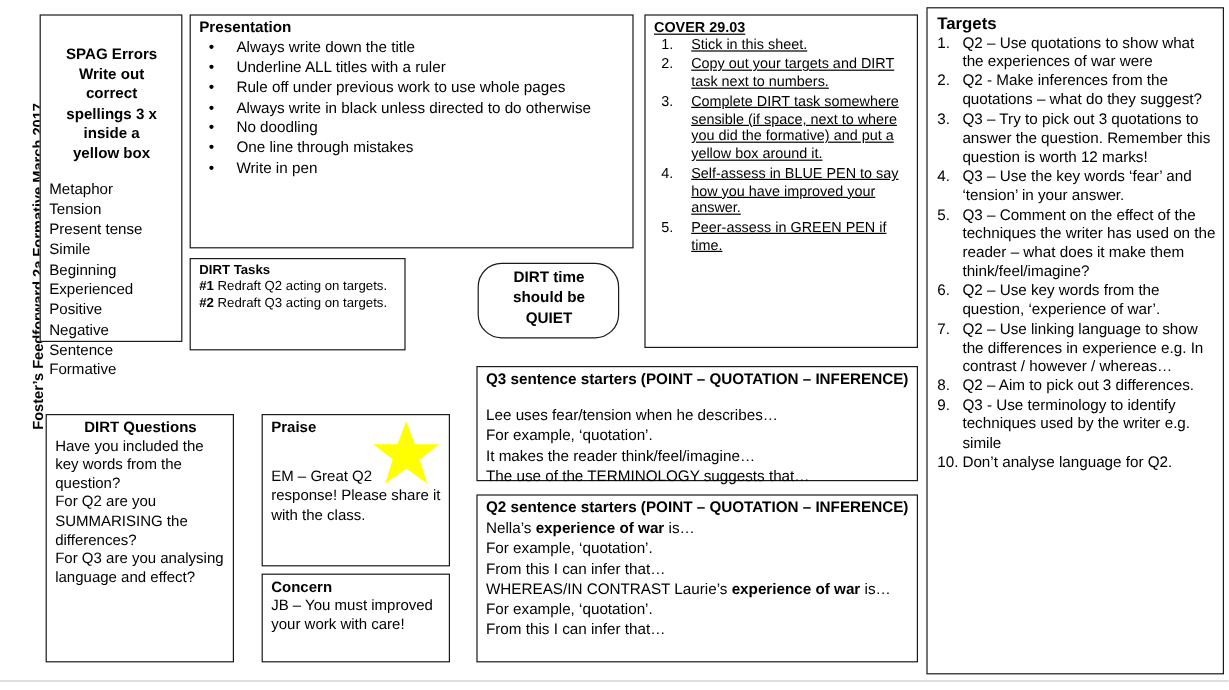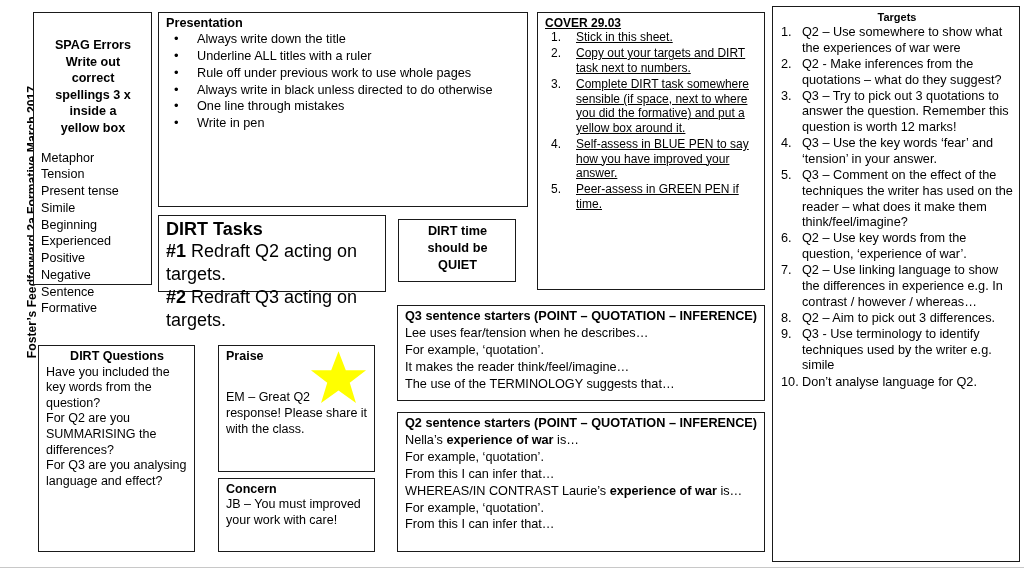--- a/index.html
+++ b/index.html
@@ -68,26 +68,26 @@
   .bullets li:before {
     content: "\2022";
     position: absolute;
     left: 8px;
     top: -1px;
     font-size: 13px;
   }
   .bullets li.b { font-weight: bold; }
 
   
-  #dirt-tasks { left: 158px; top: 215px; width: 228px; height: 77px; font-size: 18px; }
+  #dirt-tasks { left: 158px; top: 215px; width: 180px; height: 77px; font-size: 11px; }
   #dirt-tasks .row { line-height: 1.28; }
   #dirt-tasks .row b { font-weight: bold; }
 
   
-  #dirt-time { left: 398px; top: 219px; width: 118px; height: 63px; font-size: 12.7px; }
+  #dirt-time { left: 398px; top: 219px; width: 118px; height: 63px; font-size: 12.7px; border-radius: 20px; }
   #dirt-time div { font-weight: bold; text-align: center; line-height: 1.35; }
 
   
   #correct { left: 158px; top: 304px; width: 228px; height: 25px; font-size: 12.7px; padding-top: 3px;}
   #correct .ttl { display: inline; }
   #correct .ans { display: inline; font-weight: normal; }
 
   
   #cover { left: 537px; top: 12px; width: 228px; height: 278px; font-size: 12px; text-decoration: underline; }
   .numlist { list-style: none; margin: 0; padding: 0; counter-reset: ni; }
@@ -100,21 +100,21 @@
   }
   .numlist li:before {
     content: counter(ni) ".";
     position: absolute;
     left: 6px;
     top: 0;
   }
 
   
   #targets { left: 772px; top: 6px; width: 248px; height: 556px; font-size: 12.7px; padding: 4px 6px 3px 8px; }
-  #targets .ttl { font-size: 11px; margin-bottom: 1px; text-align: center; }
+  #targets .ttl { font-size: 14px; margin-bottom: 1px; }
   .tlist { list-style: none; margin: 0; padding: 0; counter-reset: ti; }
   .tlist li {
     position: relative;
     padding-left: 21px;
     margin-bottom: 0.5px;
     line-height: 1.235;
     counter-increment: ti;
   }
   .tlist li:before {
     content: counter(ti) ".";
@@ -140,21 +140,21 @@
     height: 54px;
   }
 
   
   #concern { left: 218px; top: 478px; width: 157px; height: 74px; font-size: 12.5px; }
   #concern .ttl { margin-bottom: 0px; }
   #concern .body { line-height: 1.27; }
 
   
   #q3ss { left: 397px; top: 305px; width: 368px; height: 96px; font-size: 12.7px; }
-  #q3ss .ttl { margin-bottom: 1px; }
+  #q3ss .ttl { margin-bottom: 14px; }
   #q3ss .ln, #q2ss .ln { line-height: 1.33; }
   #q2ss { left: 397px; top: 412px; width: 368px; height: 140px; font-size: 12.7px; }
   #q2ss .ttl { margin-bottom: 1px; }
   .bd { font-weight: bold; }
 </style>
 </head>
 <body>
 
 <div id="sheet">
 
@@ -183,20 +183,21 @@
     </div>
   </div>
 
   <div class="box" id="presentation">
     <div class="ttl">Presentation</div>
     <ul class="bullets">
       <li>Always write down the title</li>
       <li>Underline ALL titles with a ruler</li>
       <li>Rule off under previous work to use whole pages</li>
       <li>Always write in black unless directed to do otherwise</li>
+      <li>No doodling</li>
       <li>One line through mistakes</li>
       <li>Write in pen</li>
     </ul>
   </div>
 
   <div class="box" id="dirt-tasks">
     <div class="ttl">DIRT Tasks</div>
     <div class="row"><b>#1</b><span> Redraft Q2 acting on targets.</span></div>
     <div class="row"><b>#2</b><span> Redraft Q3 acting on targets.</span></div>
   </div>
@@ -215,21 +216,21 @@
       <li>Copy out your targets and DIRT task next to numbers.</li>
       <li>Complete DIRT task somewhere sensible (if space, next to where you did the formative) and put a yellow box around it.</li>
       <li>Self-assess in BLUE PEN to say how you have improved your answer.</li>
       <li>Peer-assess in GREEN PEN if time.</li>
     </ul>
   </div>
 
   <div class="box" id="targets">
     <div class="ttl">Targets</div>
     <ul class="tlist">
-      <li>Q2 – Use somewhere to show what the experiences of war were</li>
+      <li>Q2 – Use quotations to show what the experiences of war were</li>
       <li>Q2 - Make inferences from the quotations – what do they suggest?</li>
       <li>Q3 – Try to pick out 3 quotations to answer the question. Remember this question is worth 12 marks!</li>
       <li>Q3 – Use the key words ‘fear’ and ‘tension’ in your answer.</li>
       <li>Q3 – Comment on the effect of the techniques the writer has used on the reader – what does it make them think/feel/imagine?</li>
       <li>Q2 – Use key words from the question, ‘experience of war’.</li>
       <li>Q2 – Use linking language to show the differences in experience e.g. In contrast / however / whereas…</li>
       <li>Q2 – Aim to pick out 3 differences.</li>
       <li>Q3 - Use terminology to identify techniques used by the writer e.g. simile</li>
       <li>Don’t analyse language for Q2.</li>
     </ul>

